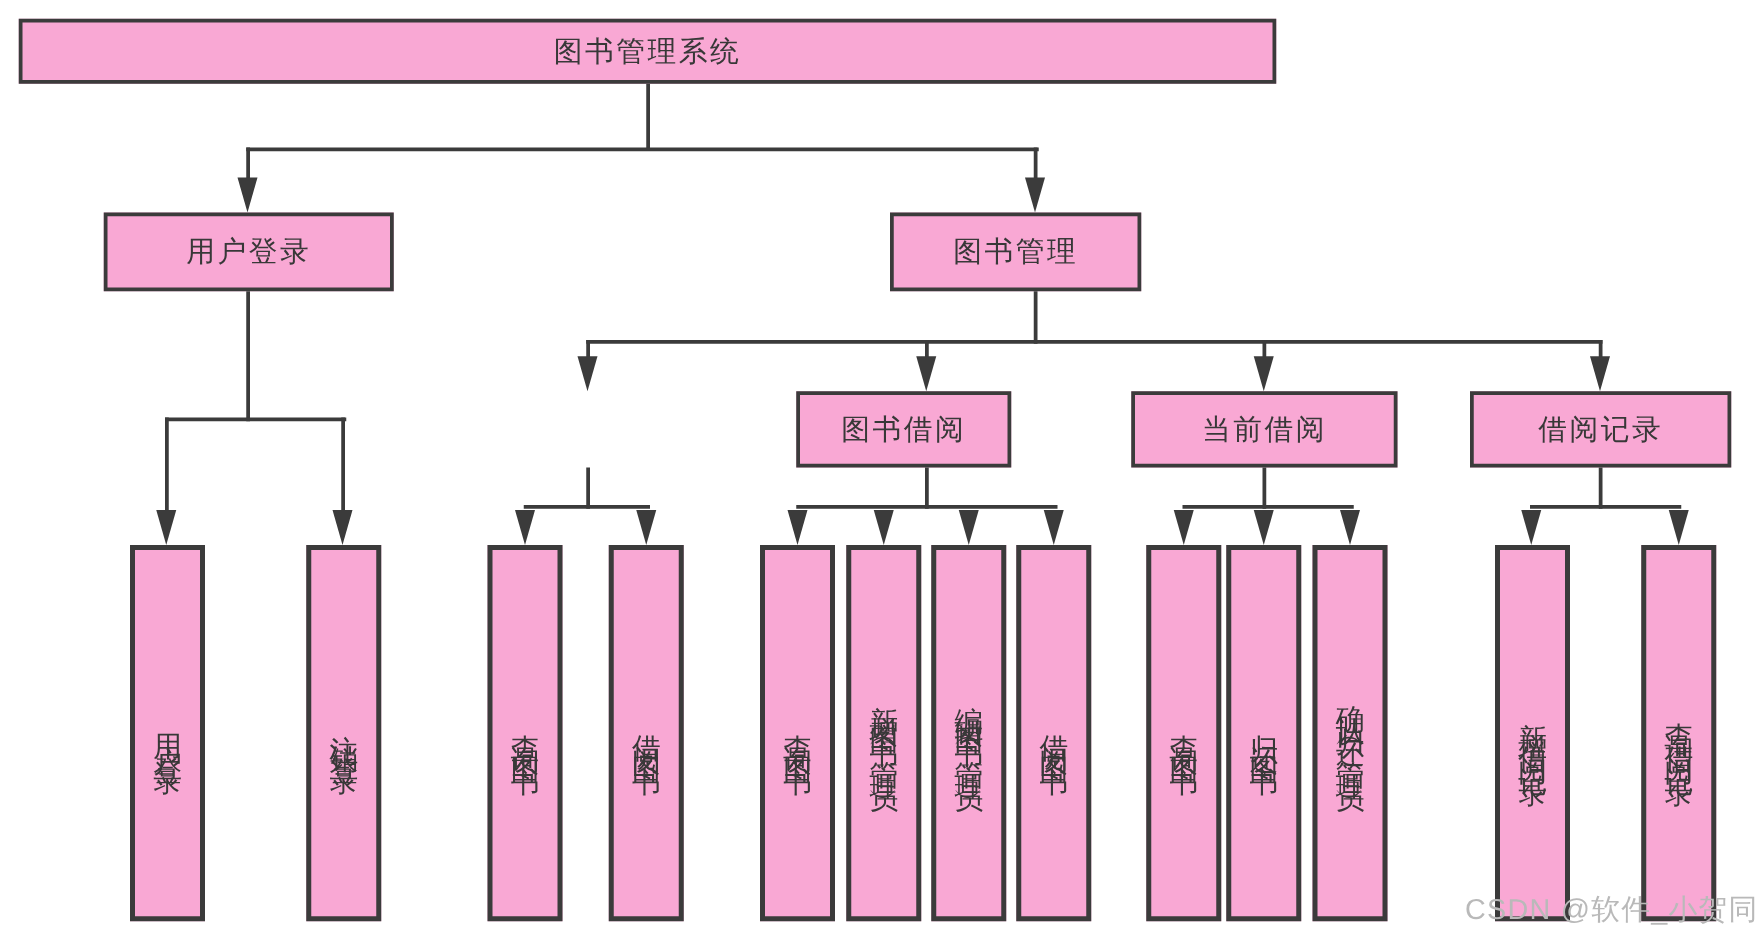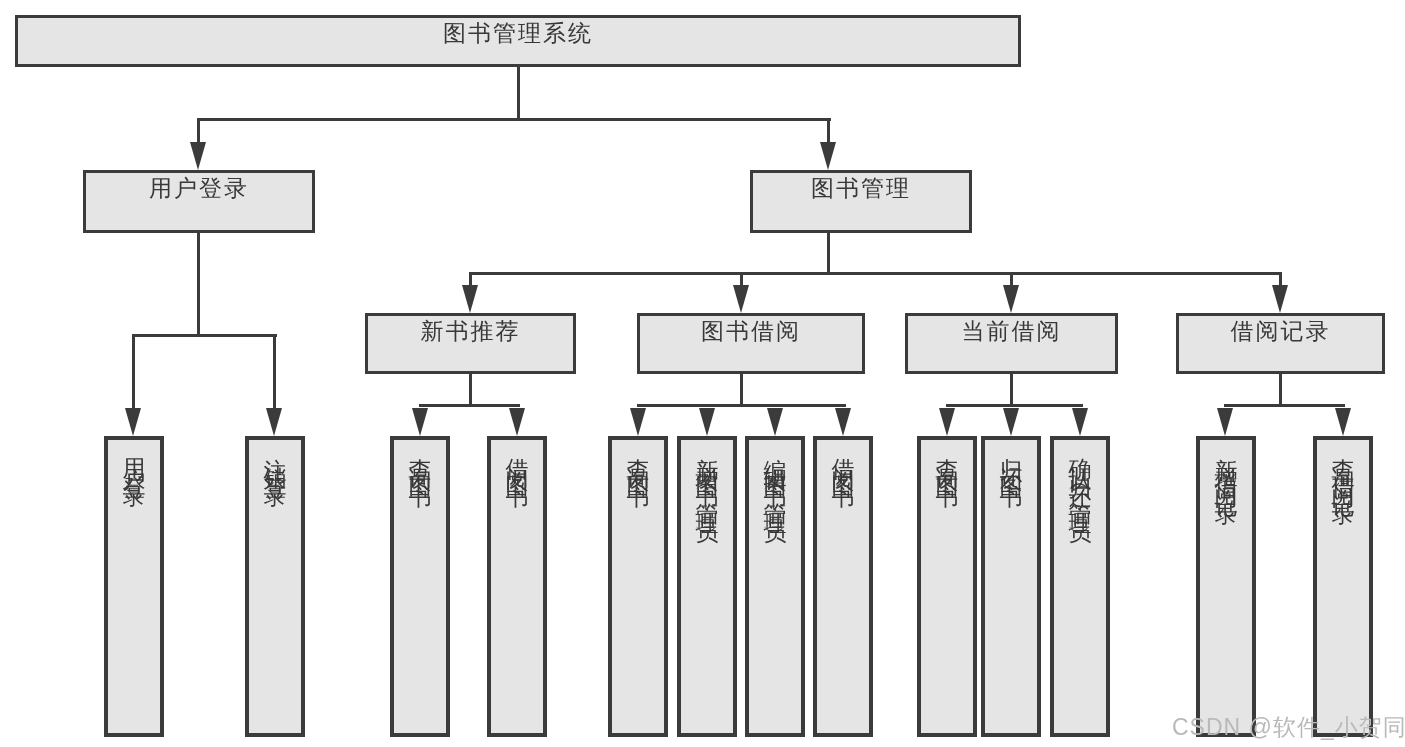--- a/index.html
+++ b/index.html
@@ -3,22 +3,22 @@
 <meta charset="utf-8">
 <style>
   html,body { margin:0; padding:0; background:#ffffff; }
   .canvas {
     position:relative; width:1405px; height:747px; background:#ffffff;
     font-family:"Liberation Sans","DejaVu Sans",sans-serif; color:#333333;
     overflow:hidden;
   }
   .box {
     position:absolute; box-sizing:border-box;
-    border:3px solid #3b3b3b; background:#e5e5e5;
-    display:flex; justify-content:center;
+    border:3px solid #3b3b3b; background:#f9a8d4;
+    display:flex; align-items:center; justify-content:center;
     font-size:23px; color:#383838; letter-spacing:2px;
   }
   .leaf {
     top:436px; width:60px; height:301px;
     border-width:4px;
   }
   .vtext {
     writing-mode:vertical-rl; text-orientation:mixed;
     letter-spacing:9px; line-height:1; font-size:23px;
   }
@@ -41,29 +41,26 @@
 <div class="canvas">
 
   <div class="box" style="left:15px; top:15px; width:1006px; height:52px;">
     <span>图书管理系统</span>
   </div>
 
   <div class="box" style="left:83px; top:170px; width:232px; height:63px;">
     <span>用户登录</span>
   </div>
 
-  <div class="box" style="left:750px; top:170px; width:222px; height:63px;">
+  <div class="box" style="left:712px; top:170px; width:201px; height:63px;">
     <span>图书管理</span>
   </div>
 
-  <div class="box" style="left:365px; top:313px; width:211px; height:61px;">
-    <span>新书推荐</span>
-  </div>
 
-  <div class="box" style="left:637px; top:313px; width:228px; height:61px;">
+  <div class="box" style="left:637px; top:313px; width:172px; height:61px;">
     <span>图书借阅</span>
   </div>
 
   <div class="box" style="left:905px; top:313px; width:213px; height:61px;font-family:Liberation Mono, monospace;">
     <span>当前借阅</span>
   </div>
 
   <div class="box" style="left:1176px; top:313px; width:209px; height:61px;">
     <span>借阅记录</span>
   </div>

